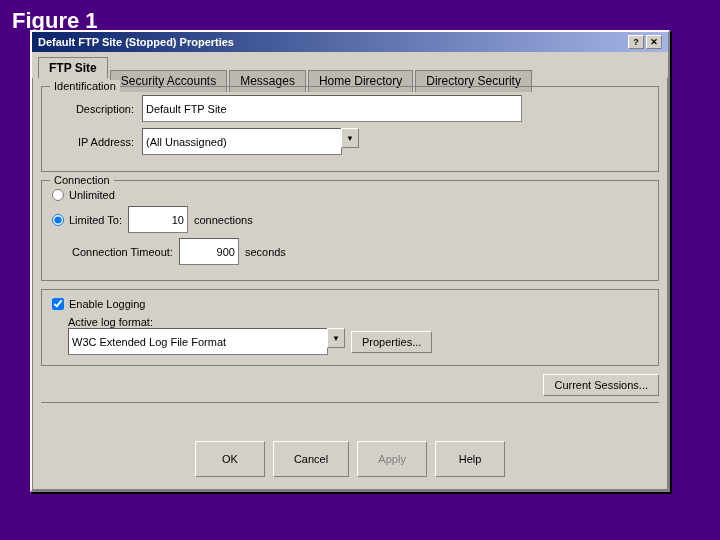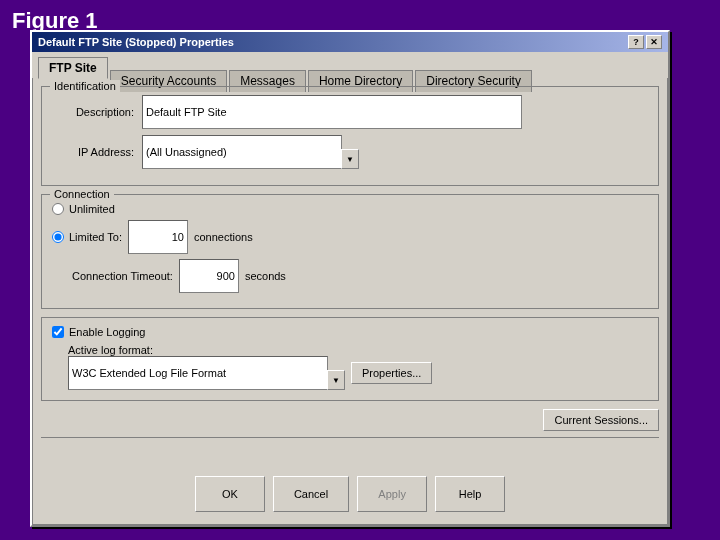--- a/index.html
+++ b/index.html
@@ -120,37 +120,37 @@
       font-size: 11px;
     }
     .field-label.underline {
       text-decoration: underline;
     }
     .text-input {
       background: white;
       border: 1px solid #808080;
       border-top-color: #606060;
       border-left-color: #606060;
-      height: 34px;
+      height: 27px;
       padding: 1px 3px;
       font-size: 11px;
     }
     .text-input-full {
       width: 380px;
     }
     .text-input-medium {
       width: 200px;
     }
     .text-input-small {
       width: 60px;
       text-align: right;
     }
     .dropdown-wrap {
       display: flex;
-      align-items: flex-end;
+      align-items: flex-start;
     }
     .dropdown-btn {
       width: 18px;
       height: 20px;
       background: #d4d0c8;
       border: 1px solid #fff;
       border-bottom-color: #808080;
       border-right-color: #808080;
       display: flex;
       align-items: center;

